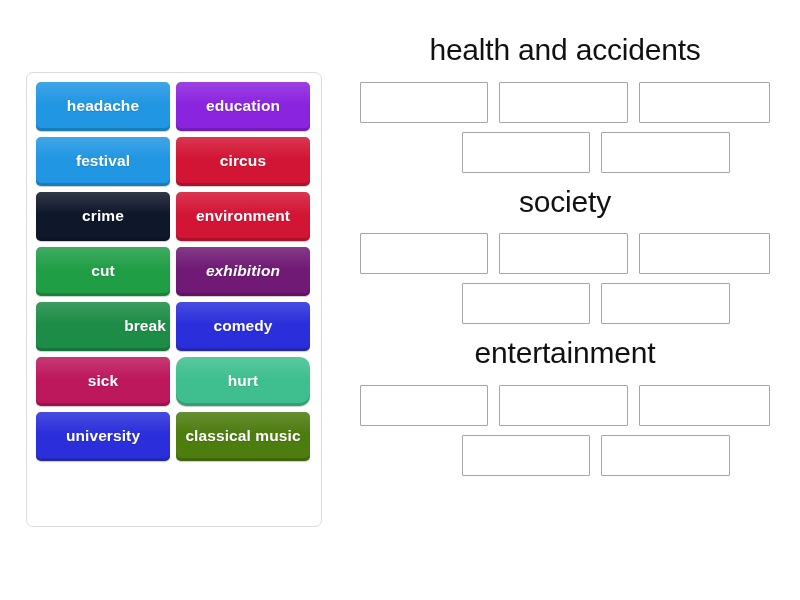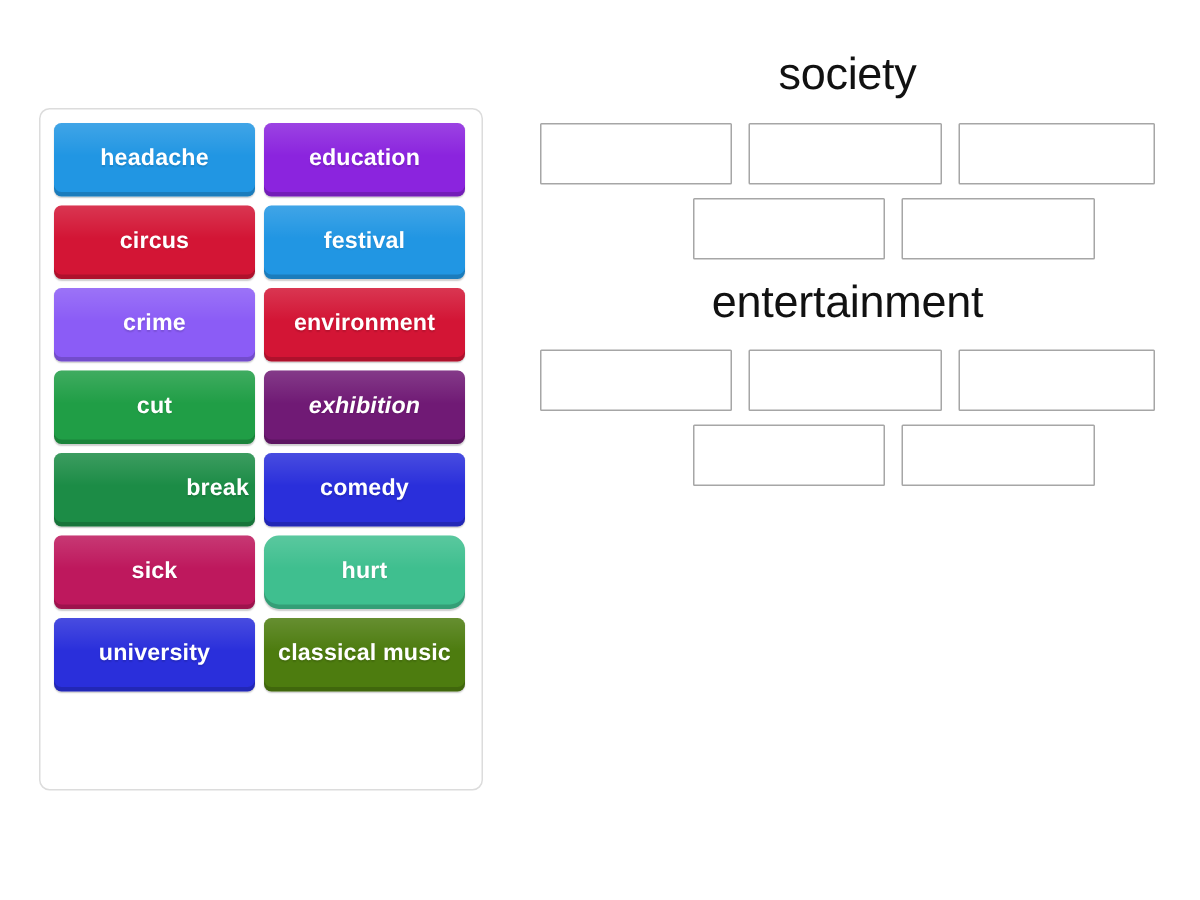--- a/index.html
+++ b/index.html
@@ -121,27 +121,27 @@
 <div id="app">
 
   <div id="word-bank">
     <div class="tile-grid">
         <div class="tile" style="background: rgb(33, 150, 227);">
           <span class="tile-text">headache</span>
         </div>
         <div class="tile" style="background: rgb(139, 36, 222);">
           <span class="tile-text">education</span>
         </div>
+        <div class="tile" style="background: rgb(33, 150, 227);">
+          <span class="tile-text">festival</span>
+        </div>
         <div class="tile" style="background: rgb(211, 21, 53);">
           <span class="tile-text">circus</span>
         </div>
-        <div class="tile" style="background: rgb(33, 150, 227);">
-          <span class="tile-text">festival</span>
-        </div>
-        <div class="tile" style="background: #8b5cf6;">
+        <div class="tile" style="background: #0f172a;">
           <span class="tile-text">crime</span>
         </div>
         <div class="tile" style="background: rgb(211, 21, 53);">
           <span class="tile-text">environment</span>
         </div>
         <div class="tile" style="background: rgb(32, 158, 70);">
           <span class="tile-text">cut</span>
         </div>
         <div class="tile" style="background: #701a75; font-style: italic;">
           <span class="tile-text">exhibition</span>
@@ -161,20 +161,32 @@
         <div class="tile" style="background: rgb(42, 47, 219);">
           <span class="tile-text">university</span>
         </div>
         <div class="tile" style="background: #4d7c0f;">
           <span class="tile-text">classical music</span>
         </div>
       </div>
   </div>
 
   <div id="categories">
+      <div class="category">
+        <div class="category-title">health and accidents</div>
+        <div class="slot-row">
+          <div class="slot w1"></div>
+          <div class="slot w2"></div>
+          <div class="slot w3"></div>
+        </div>
+        <div class="slot-row row2">
+          <div class="slot w1"></div>
+          <div class="slot w2"></div>
+        </div>
+      </div>
       <div class="category">
         <div class="category-title">society</div>
         <div class="slot-row">
           <div class="slot w1"></div>
           <div class="slot w2"></div>
           <div class="slot w3"></div>
         </div>
         <div class="slot-row row2">
           <div class="slot w1"></div>
           <div class="slot w2"></div>

